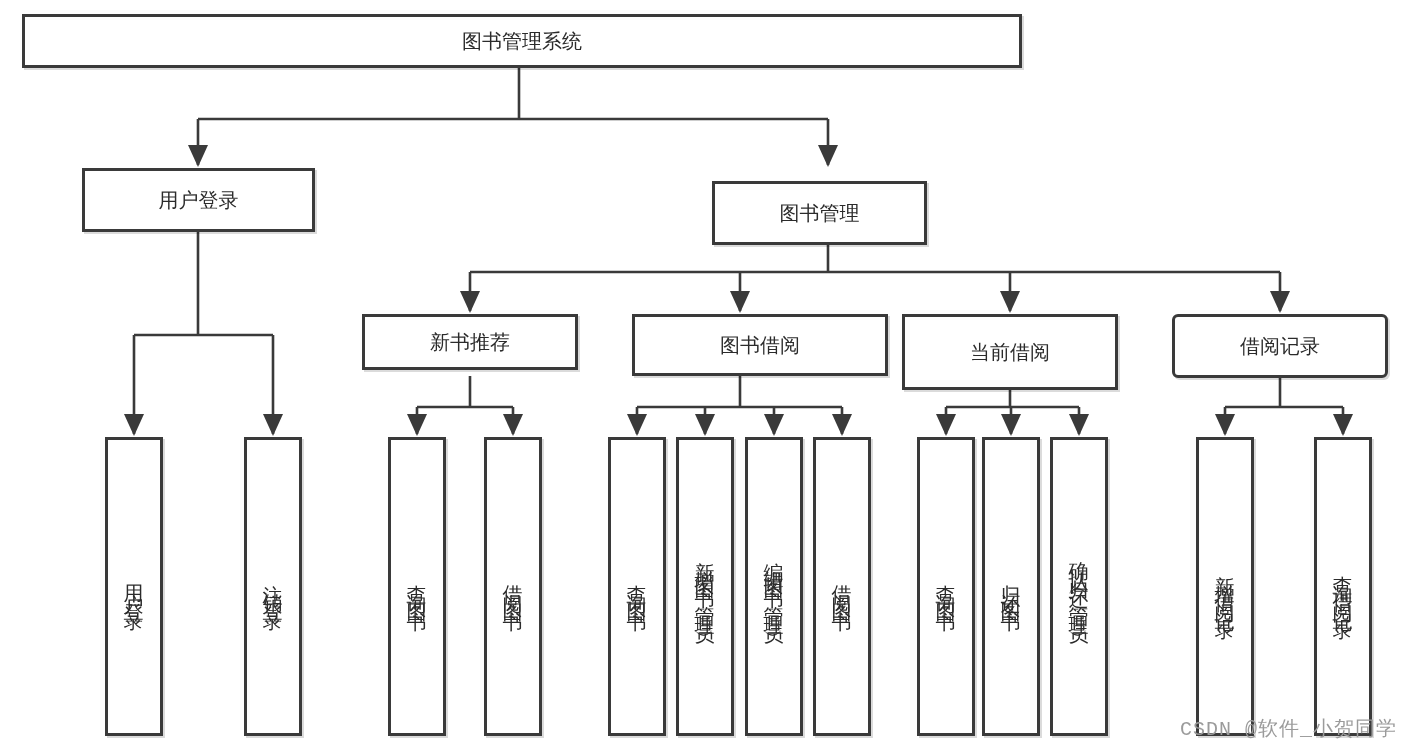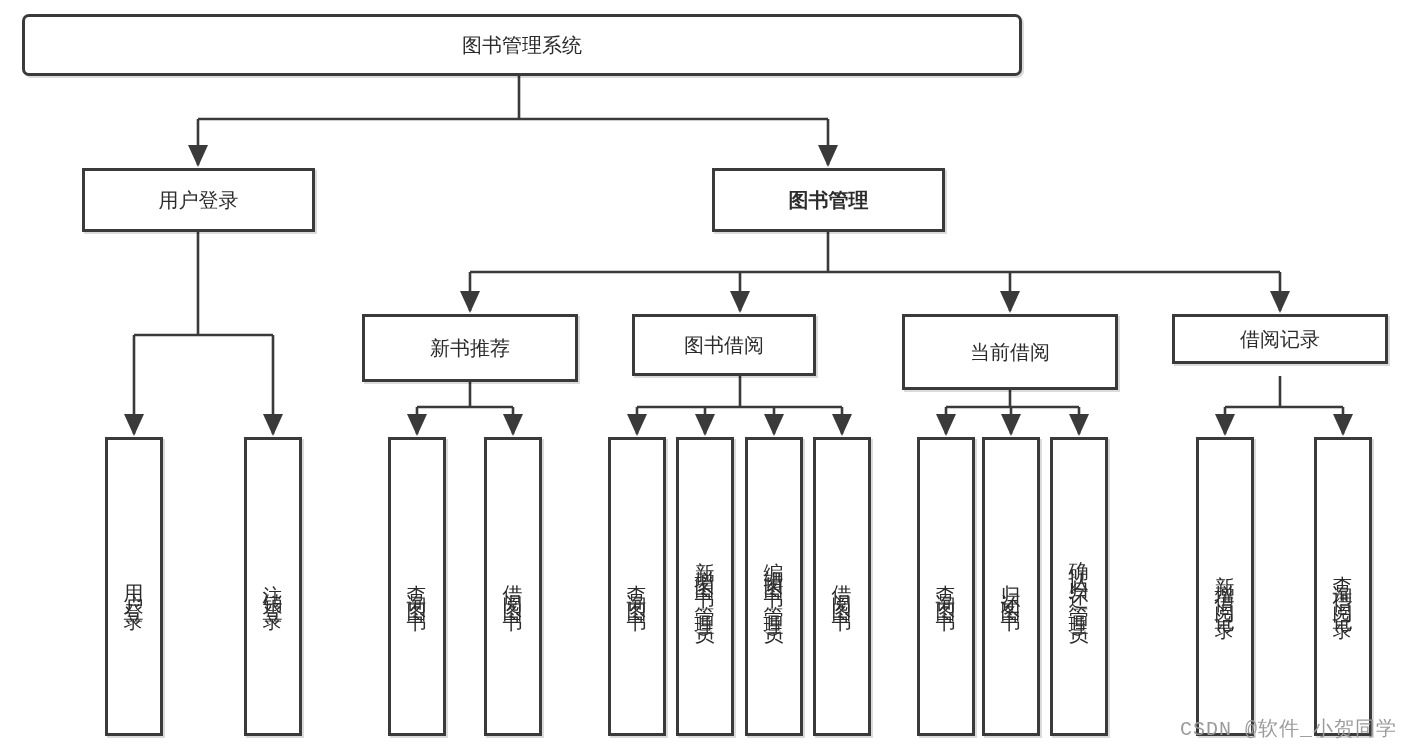--- a/index.html
+++ b/index.html
@@ -69,29 +69,29 @@
     <polygon class="arrow" points="695,414 715,414 705,436"></polygon>
     <polygon class="arrow" points="764,414 784,414 774,436"></polygon>
     <polygon class="arrow" points="832,414 852,414 842,436"></polygon>
     <polygon class="arrow" points="936,414 956,414 946,436"></polygon>
     <polygon class="arrow" points="1001,414 1021,414 1011,436"></polygon>
     <polygon class="arrow" points="1069,414 1089,414 1079,436"></polygon>
     <polygon class="arrow" points="1215,414 1235,414 1225,436"></polygon>
     <polygon class="arrow" points="1333,414 1353,414 1343,436"></polygon>
   </svg>
 
-  <div class="box" style="left:22px;top:14px;width:1000px;height:62px;border-radius:7px;">图书管理系统</div>
+  <div class="box" style="left:22px;top:14px;width:1000px;height:54px;">图书管理系统</div>
 
   <div class="box" style="left:82px;top:168px;width:233px;height:64px;">用户登录</div>
-  <div class="box" style="left:712px;top:168px;width:233px;height:64px;font-weight:bold;">图书管理</div>
+  <div class="box" style="left:712px;top:181px;width:215px;height:64px;">图书管理</div>
 
-  <div class="box" style="left:362px;top:314px;width:216px;height:68px;">新书推荐</div>
-  <div class="box" style="left:632px;top:314px;width:184px;height:62px;">图书借阅</div>
+  <div class="box" style="left:362px;top:314px;width:216px;height:56px;">新书推荐</div>
+  <div class="box" style="left:632px;top:314px;width:256px;height:62px;">图书借阅</div>
   <div class="box" style="left:902px;top:314px;width:216px;height:76px;">当前借阅</div>
-  <div class="box" style="left:1172px;top:314px;width:216px;height:50px;">借阅记录</div>
+  <div class="box" style="left:1172px;top:314px;width:216px;height:64px;border-radius:6px;">借阅记录</div>
 
   <div class="box v" style="left:105px;top:437px;width:58px;height:299px;">用户登录</div>
   <div class="box v" style="left:244px;top:437px;width:58px;height:299px;">注销登录</div>
 
   <div class="box v" style="left:388px;top:437px;width:58px;height:299px;">查询图书</div>
   <div class="box v" style="left:484px;top:437px;width:58px;height:299px;">借阅图书</div>
 
   <div class="box v" style="left:608px;top:437px;width:58px;height:299px;">查询图书</div>
   <div class="box v" style="left:676px;top:437px;width:58px;height:299px;">新增图书（管理员）</div>
   <div class="box v" style="left:745px;top:437px;width:58px;height:299px;">编辑图书（管理员）</div>

